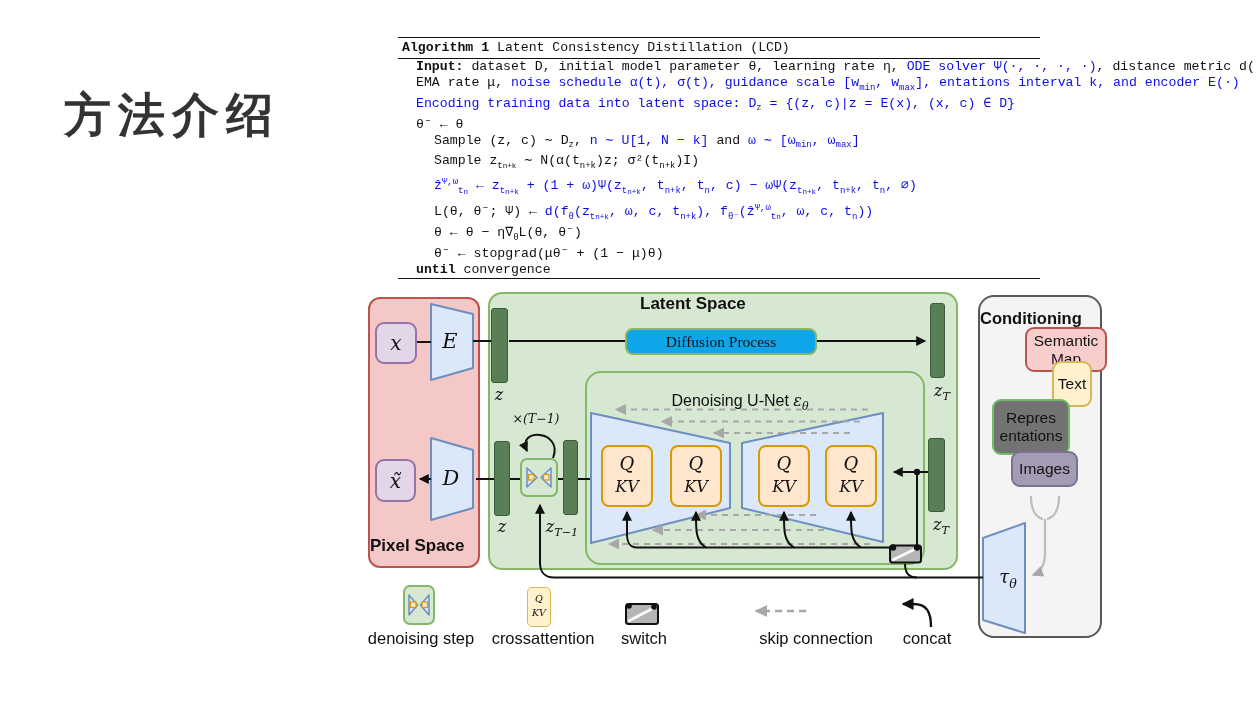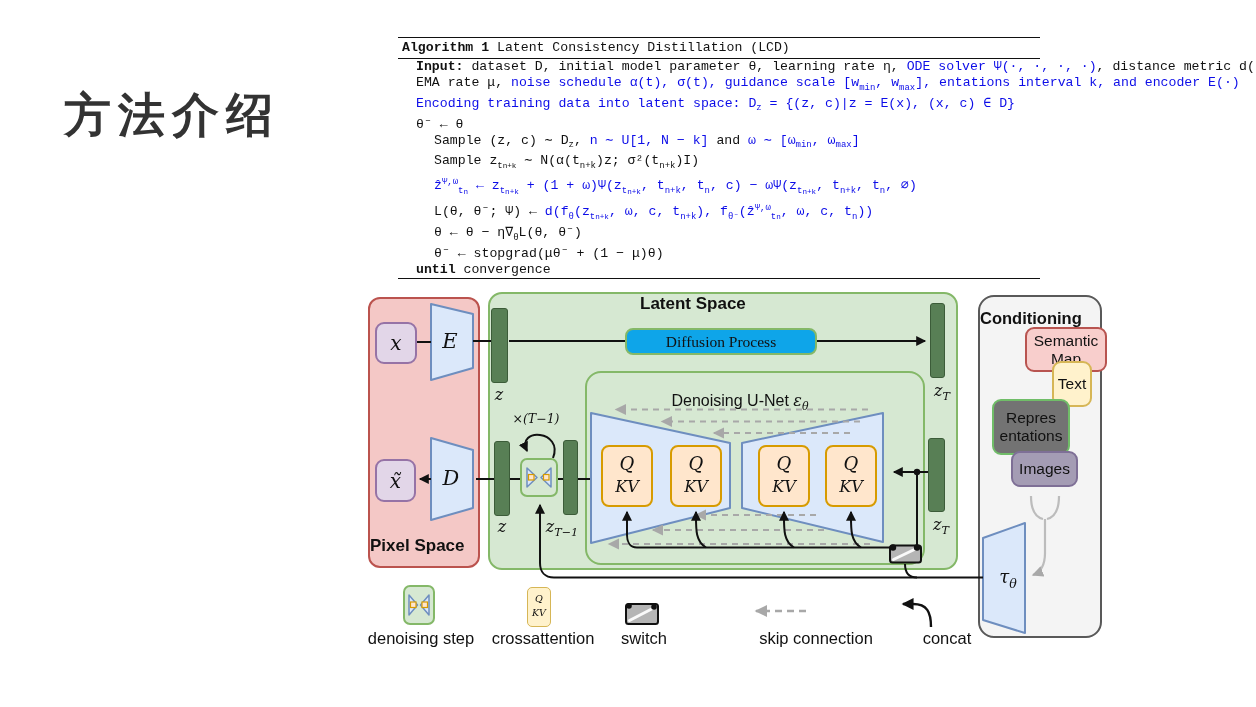--- a/index.html
+++ b/index.html
@@ -219,15 +219,15 @@
     </svg>
   </div>
   <div class="abs cross-mini">
     <span class="q">Q</span>
     <span class="kv">KV</span>
   </div>
   <div class="abs legend-lab" style="left:365px;top:629px;width:112px;">denoising step</div>
   <div class="abs legend-lab" style="left:489px;top:629px;width:108px;">crossattention</div>
   <div class="abs legend-lab" style="left:618px;top:629px;width:52px;">switch</div>
   <div class="abs legend-lab" style="left:748px;top:629px;width:136px;">skip connection</div>
-  <div class="abs legend-lab" style="left:916px;top:629px;width:62px;">concat</div>
+  <div class="abs legend-lab" style="left:896px;top:629px;width:62px;">concat</div>
 
 </div>
 
 </body></html>

